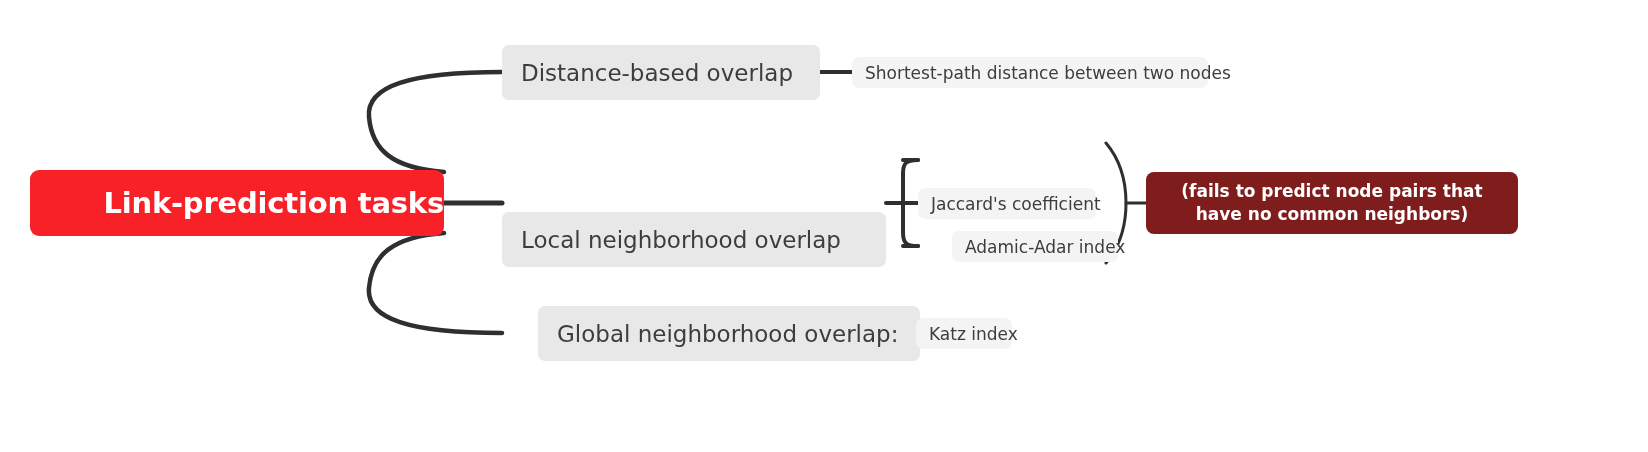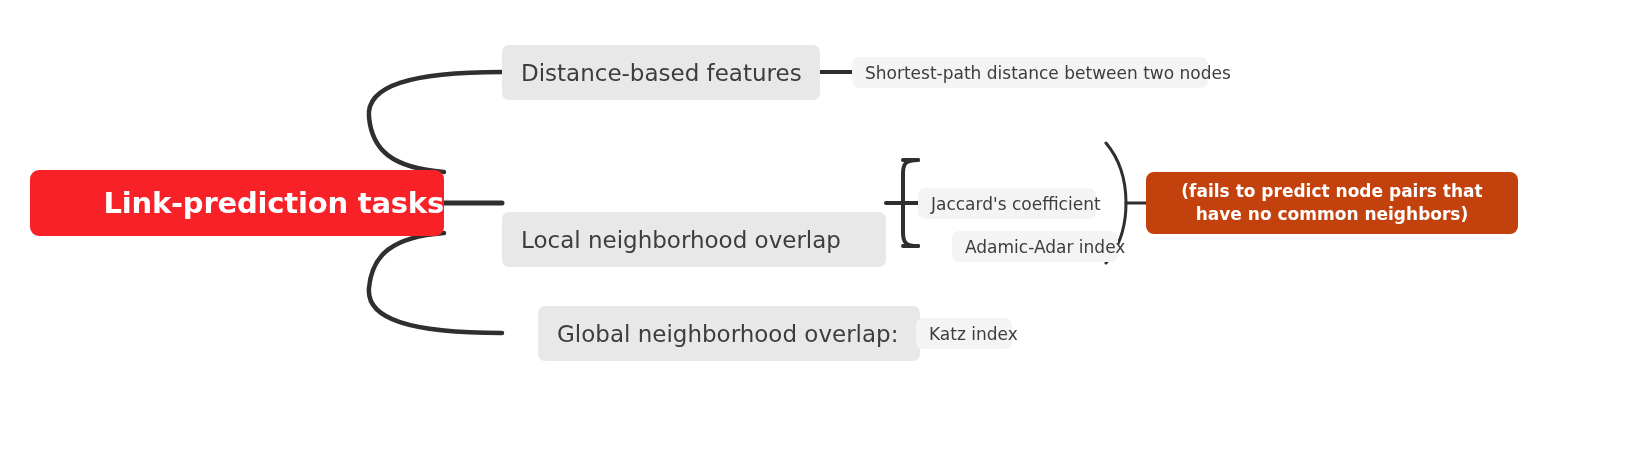--- a/index.html
+++ b/index.html
@@ -56,21 +56,21 @@
   .node-l2 {
     background: #f4f4f4;
     color: #3d3d3d;
     font-size: 17px;
     font-weight: 400;
     padding: 0 13px;
     border-radius: 7px;
   }
   
   .node-note {
-    background: #c2410c;
+    background: #7f1d1d;
     color: #ffffff;
     font-size: 17px;
     font-weight: bold;
     border-radius: 8px;
     text-align: center;
     justify-content: center;
     line-height: 1.35;
     white-space: normal;
     padding: 0 12px;
   }
@@ -100,21 +100,21 @@
     <path d="M 1126 203 L 1146 203" fill="none" stroke="#2f2f2f" stroke-width="3" stroke-linecap="round"></path>
 
     <path d="M 884 333 L 916 333" fill="none" stroke="#2f2f2f" stroke-width="4" stroke-linecap="round"></path>
   </svg>
 
   <div class="node node-root" style="left:30px; top:170px; width:414px; height:66px;">
     <span>Link-prediction tasks</span>
   </div>
 
   <div class="node node-l1" style="left:502px; top:45px; width:318px; height:55px;">
-    <span>Distance-based features</span>
+    <span>Distance-based overlap</span>
   </div>
   <div class="node node-l2" style="left:852px; top:57px; width:356px; height:31px;text-align:right;">
     <span>Shortest-path distance between two nodes</span>
   </div>
 
   <div class="node node-l1" style="left:502px; top:176px; width:384px; height:55px;margin-top:36px;">
     <span>Local neighborhood overlap</span>
   </div>
   <div class="node node-l2" style="left:918px; top:188px; width:178px; height:31px;text-align:center;">
     <span>Jaccard's coefficient</span>

